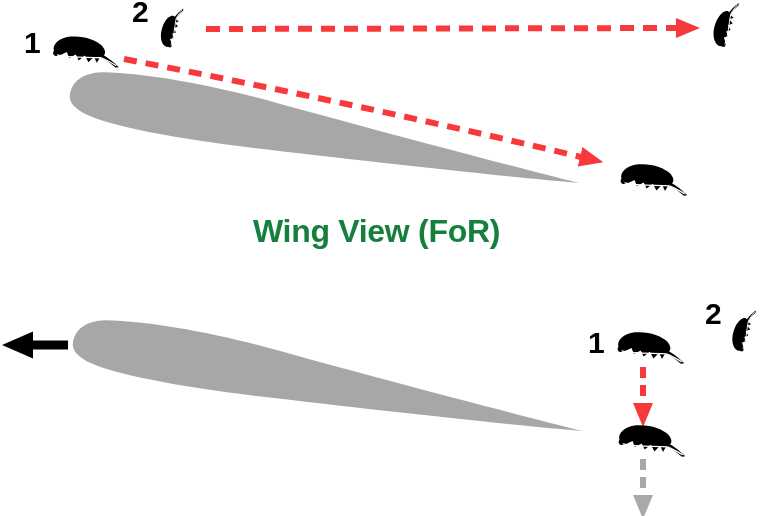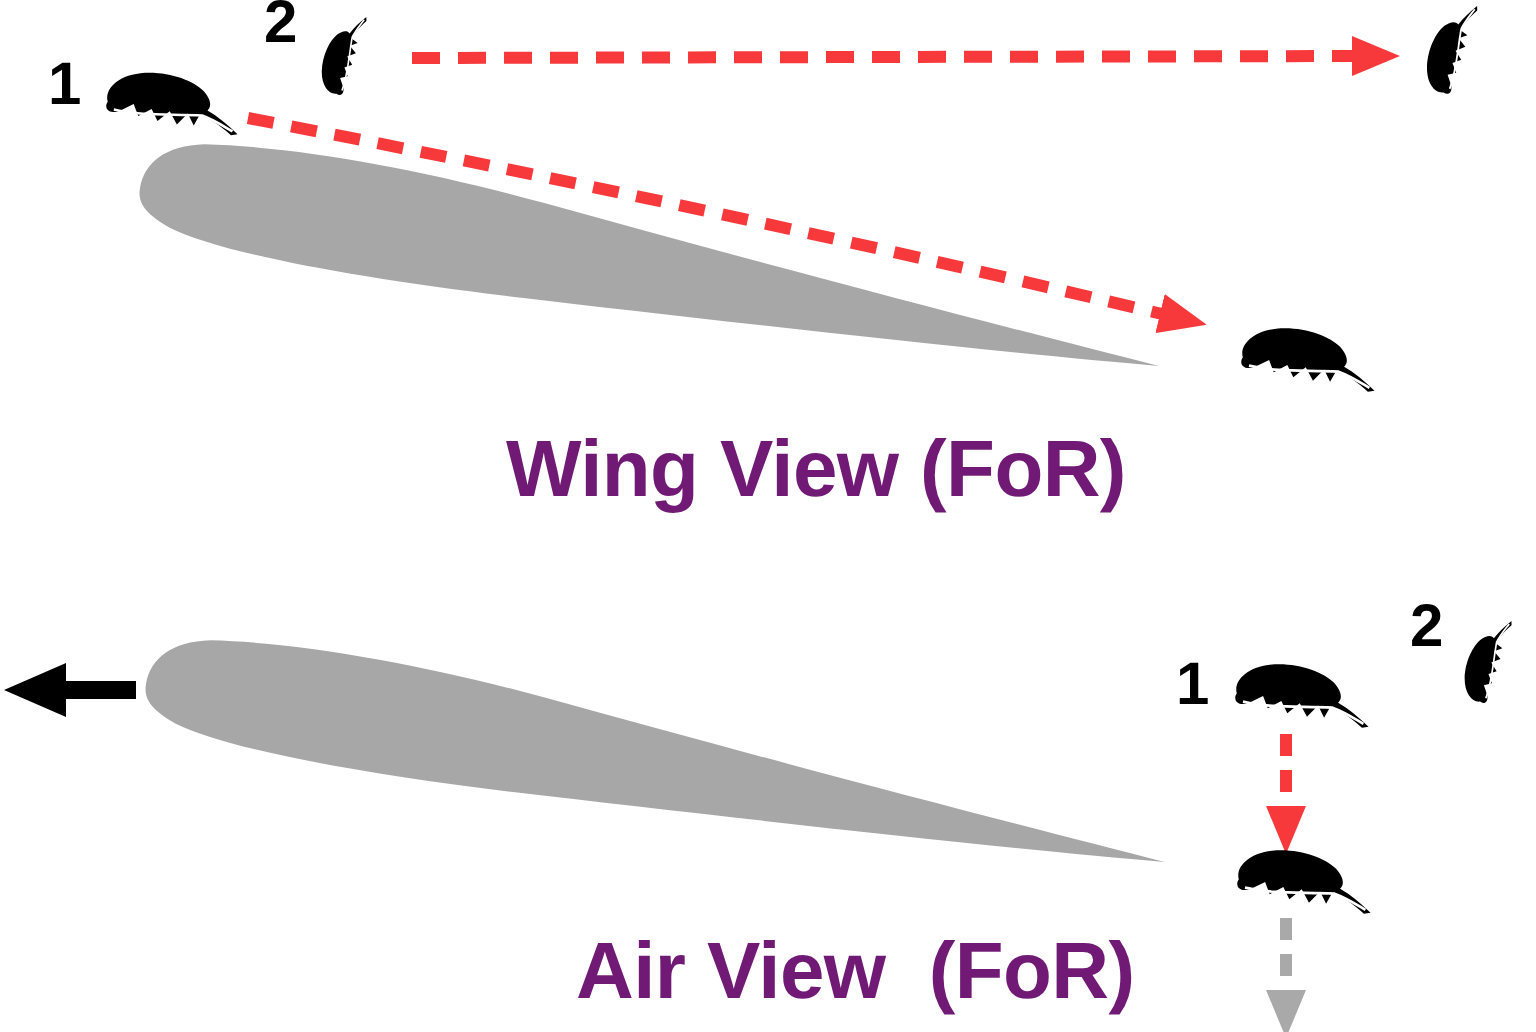--- a/index.html
+++ b/index.html
@@ -24,23 +24,23 @@
     position: absolute;
     font-weight: bold;
     font-size: 30px;
     line-height: 1;
     color: #000000;
     white-space: pre;
   }
   .caption {
     position: absolute;
     font-weight: bold;
-    font-size: 40px;
+    font-size: 32px;
     line-height: 1;
-    color: #701a75;
+    color: #15803d;
     letter-spacing: -0.3px;
     white-space: pre;
   }
 </style>
 </head>
 <body>
 
 <div class="canvas">
 
   <svg class="scene" width="768" height="516" viewBox="0 0 768 516">
@@ -97,15 +97,14 @@
   <div class="num-label" style="left:24px; top:28px;">1</div>
 
   <div class="num-label" style="left:132px; top:-3px;">2</div>
 
   <div class="caption" style="left:253px; top:215px;">Wing View (FoR)</div>
 
   <div class="num-label" style="left:588px; top:328px;">1</div>
 
   <div class="num-label" style="left:705px; top:299px;">2</div>
 
-  <div class="caption" style="left:288px; top:466px;">Air View  (FoR)</div>
 
 </div>
 
 </body></html>

